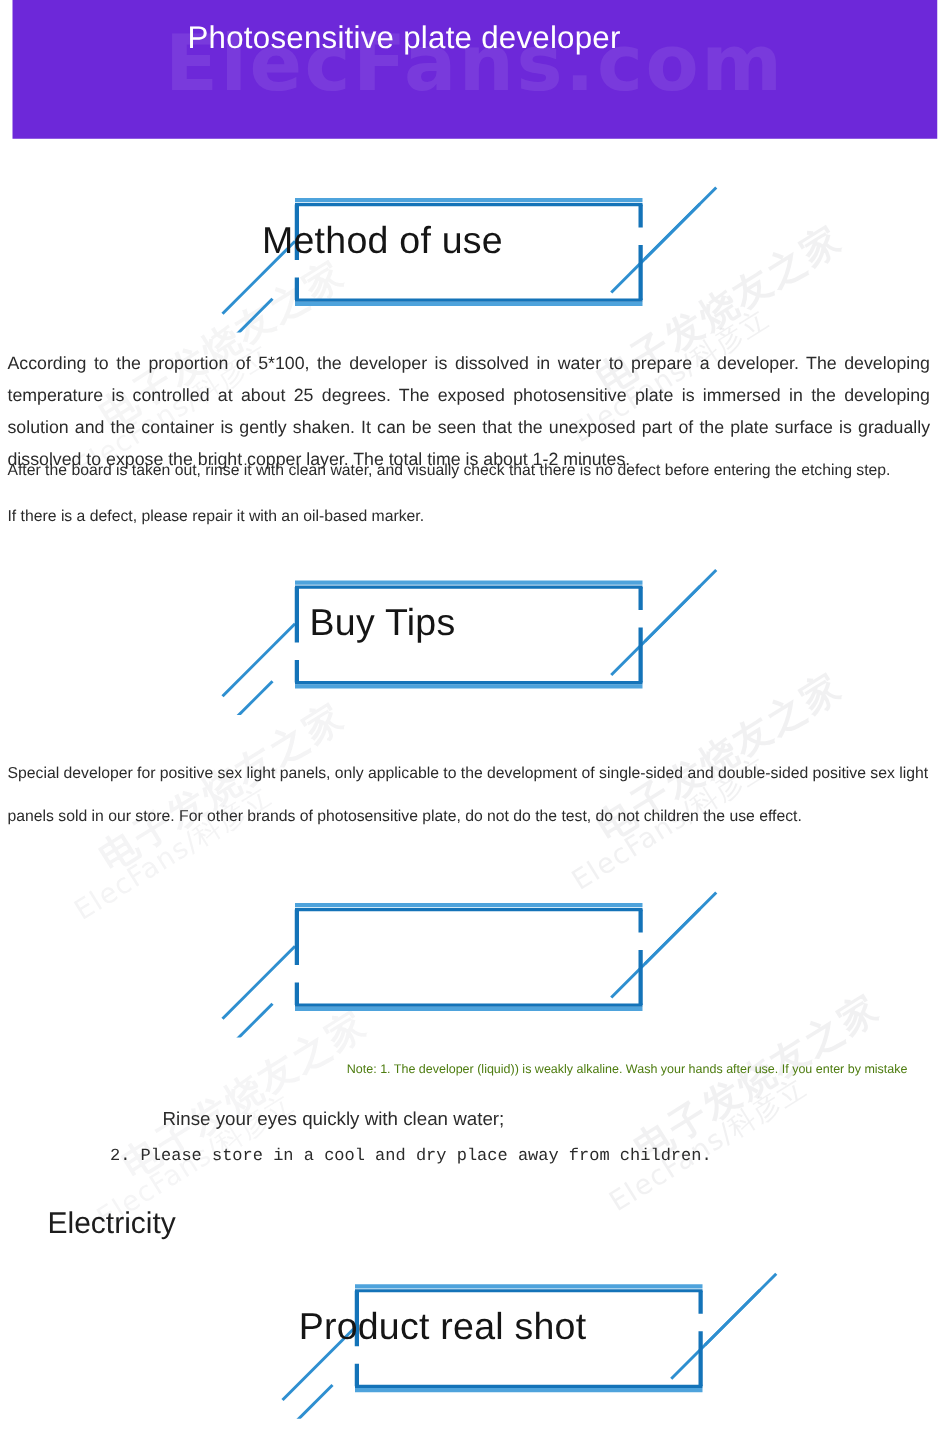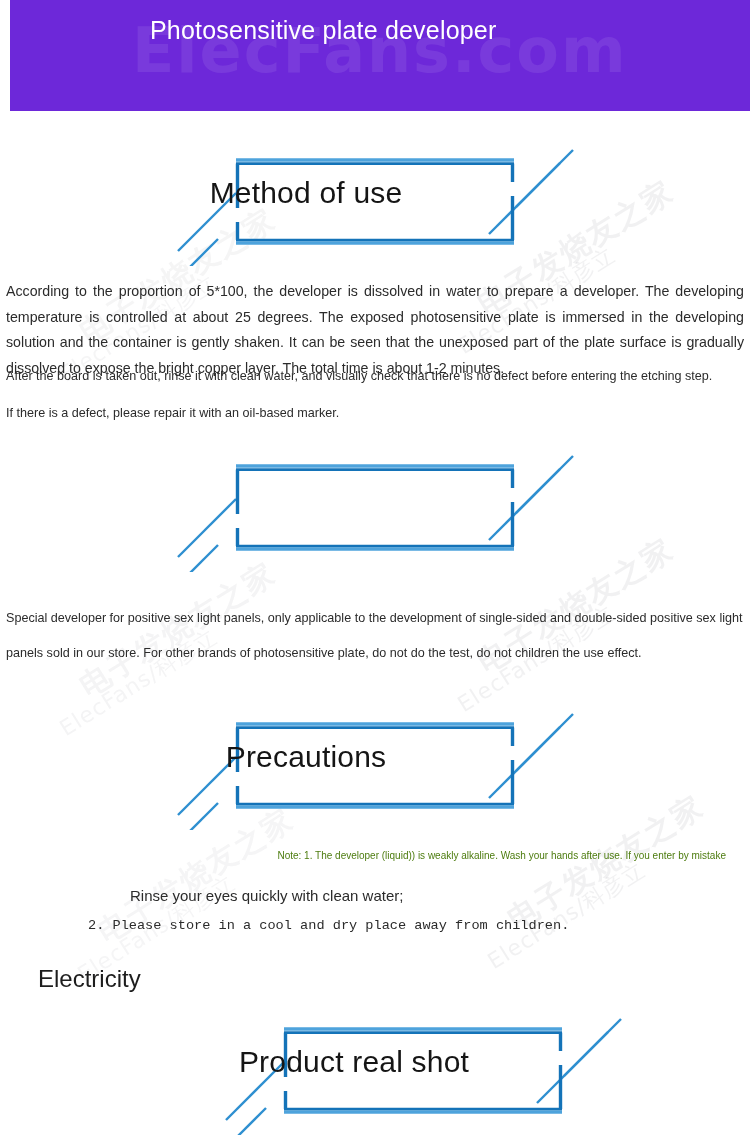--- a/index.html
+++ b/index.html
@@ -208,40 +208,40 @@
       <line x1="489" y1="104" x2="560" y2="33" stroke="#2e8fd0" stroke-width="2.4"></line>
       <path d="M236,30 L514,30" stroke="#4ea3dc" stroke-width="3.4" fill="none"></path>
       <path d="M236,113 L514,113" stroke="#4ea3dc" stroke-width="3.4" fill="none"></path>
       <path d="M236,33.6 L514,33.6" stroke="#1473b8" stroke-width="2.6" fill="none"></path>
       <path d="M237.5,33.6 L237.5,78" stroke="#1473b8" stroke-width="3.4" fill="none"></path>
       <path d="M512.5,33.6 L512.5,52" stroke="#1473b8" stroke-width="3.4" fill="none"></path>
       <path d="M237.5,92 L237.5,110" stroke="#1473b8" stroke-width="3.4" fill="none"></path>
       <path d="M512.5,66 L512.5,110" stroke="#1473b8" stroke-width="3.4" fill="none"></path>
       <path d="M236,110 L514,110" stroke="#1473b8" stroke-width="2.6" fill="none"></path>
     </svg>
+    <div class="label">Buy Tips</div>
   </div>
 
   <div class="para p-spaced" style="top:601px;">Special developer for positive sex light panels, only applicable to the development of single-sided and double-sided positive sex light panels sold in our store. For other brands of photosensitive plate, do not do the test, do not children the use effect.</div>
 
   <div class="sec-head" style="top:694px;">
     <svg viewBox="0 0 750 136" xmlns="http://www.w3.org/2000/svg">
       <line x1="236" y1="63" x2="178" y2="121" stroke="#2e8fd0" stroke-width="2.4"></line>
       <line x1="218" y1="109" x2="179" y2="148" stroke="#2e8fd0" stroke-width="2.4"></line>
       <line x1="516" y1="77" x2="573" y2="20" stroke="#2e8fd0" stroke-width="2.4"></line>
       <line x1="489" y1="104" x2="560" y2="33" stroke="#2e8fd0" stroke-width="2.4"></line>
       <path d="M236,30 L514,30" stroke="#4ea3dc" stroke-width="3.4" fill="none"></path>
       <path d="M236,113 L514,113" stroke="#4ea3dc" stroke-width="3.4" fill="none"></path>
       <path d="M236,33.6 L514,33.6" stroke="#1473b8" stroke-width="2.6" fill="none"></path>
       <path d="M237.5,33.6 L237.5,78" stroke="#1473b8" stroke-width="3.4" fill="none"></path>
       <path d="M512.5,33.6 L512.5,52" stroke="#1473b8" stroke-width="3.4" fill="none"></path>
       <path d="M237.5,92 L237.5,110" stroke="#1473b8" stroke-width="3.4" fill="none"></path>
       <path d="M512.5,66 L512.5,110" stroke="#1473b8" stroke-width="3.4" fill="none"></path>
       <path d="M236,110 L514,110" stroke="#1473b8" stroke-width="2.6" fill="none"></path>
     </svg>
-    <div class="label">Precautions</div>
   </div>
 
   <div class="para p-note" style="top:845px;">Note: 1. The developer (liquid)) is weakly alkaline. Wash your hands after use. If you enter by mistake</div>
   <div class="para p-indent1" style="top:886px;">Rinse your eyes quickly with clean water;</div>
   <div class="para p-indent2" style="top:916px;">2. Please store in a cool and dry place away from children.</div>
   <div class="para p-electricity" style="top:964px;">Electricity</div>
 
   <div class="sec-head" style="top:999px;margin-left:48px;">
     <svg viewBox="0 0 750 136" xmlns="http://www.w3.org/2000/svg">
       <line x1="236" y1="63" x2="178" y2="121" stroke="#2e8fd0" stroke-width="2.4"></line>

